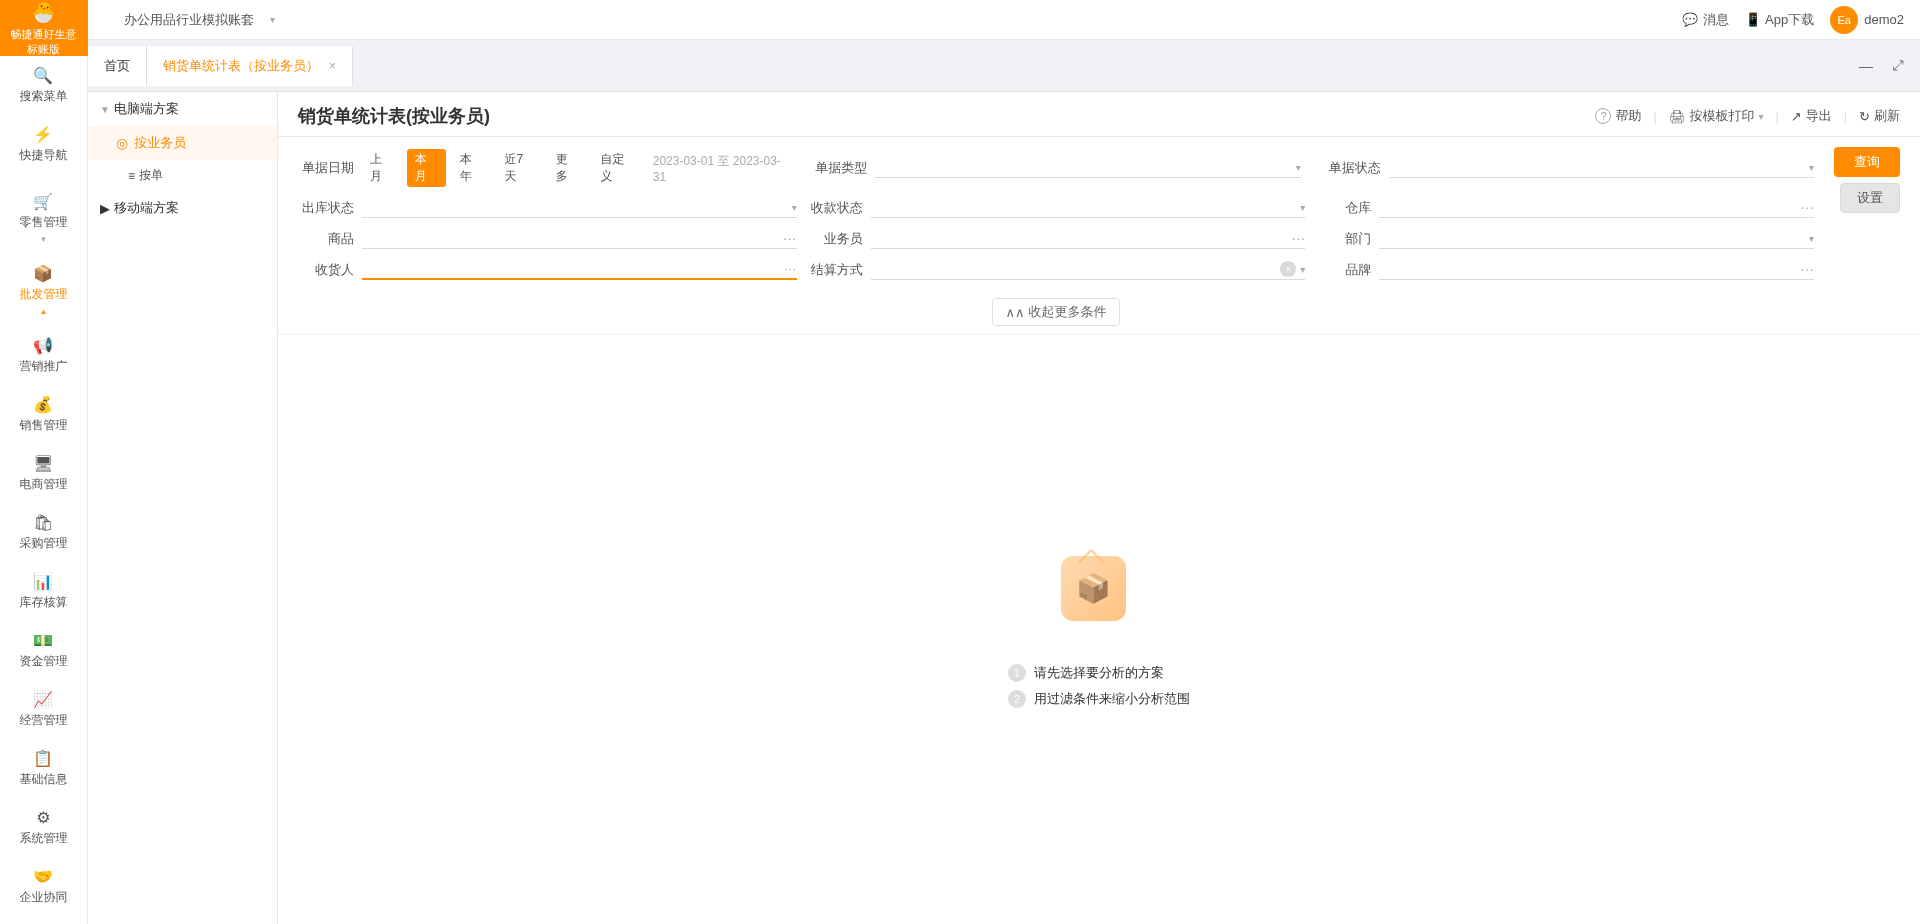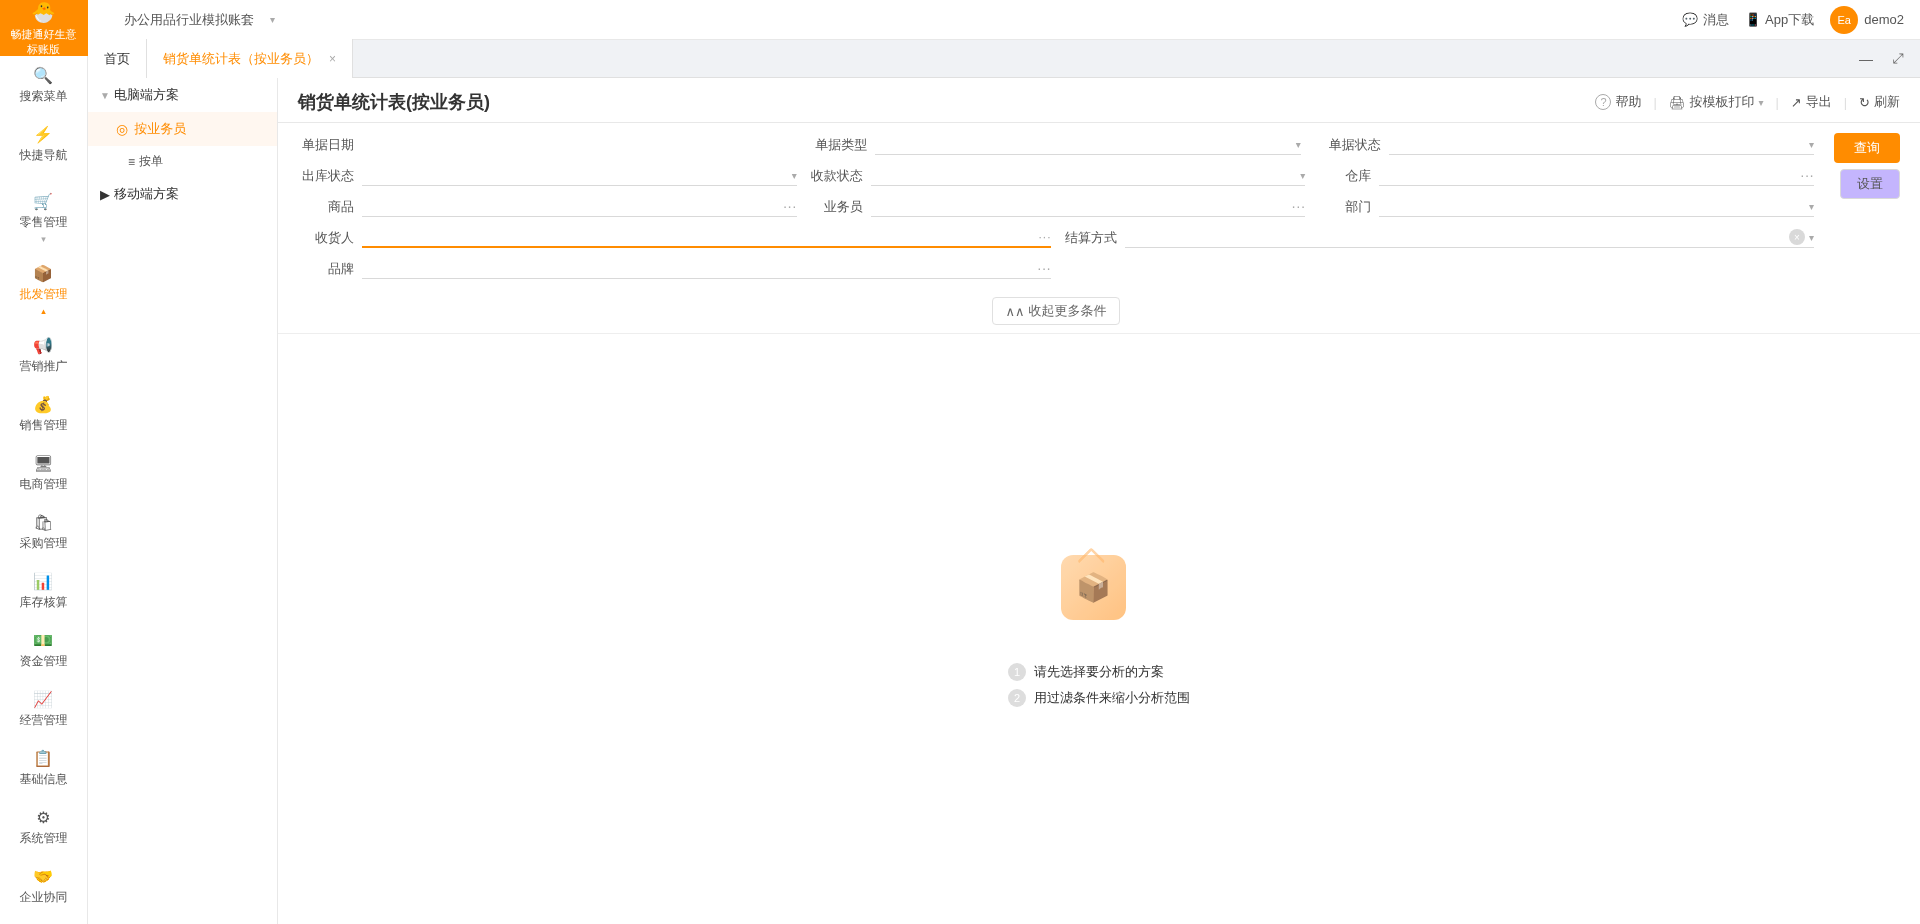--- a/index.html
+++ b/index.html
@@ -20,21 +20,21 @@
     
     .top-header { height: 40px; background: #fff; display: flex; align-items: center; justify-content: space-between; padding: 0 16px; border-bottom: 1px solid #e8e8e8; flex-shrink: 0; }
     .top-header-left { display: flex; align-items: center; gap: 16px; font-size: 13px; color: #555; margin-left: 20px; }
     .top-header-left .dropdown-arrow { color: #aaa; font-size: 10px; }
     .top-header-right { display: flex; align-items: center; gap: 16px; font-size: 13px; color: #555; }
     .top-header-right .user-info { display: flex; align-items: center; gap: 6px; }
     .user-avatar { width: 28px; height: 28px; border-radius: 50%; background: #ff8c00; color: #fff; display: flex; align-items: center; justify-content: center; font-size: 11px; }
     .header-btn { display: flex; align-items: center; gap: 4px; cursor: pointer; }
 
     
-    .tab-bar { height: 38px; background: #f0f2f5; display: flex; align-items: center; padding: 0; flex-shrink: 0; border-bottom: 1px solid #e0e0e0; }
+    .tab-bar { height: 52px; background: #f0f2f5; display: flex; align-items: center; padding: 0; flex-shrink: 0; border-bottom: 1px solid #e0e0e0; }
     .tab-item { height: 40px; display: flex; align-items: center; padding: 0 16px; font-size: 13px; cursor: pointer; gap: 6px; border-right: 1px solid #e0e0e0; }
     .tab-item.home { background: #fff; color: #333; font-weight: 500; }
     .tab-item.active { background: #fff; color: #ff8c00; }
     .tab-item .tab-close { color: #aaa; font-size: 12px; cursor: pointer; margin-left: 4px; }
     .tab-bar-actions { margin-left: auto; display: flex; align-items: center; padding-right: 8px; gap: 4px; }
     .tab-bar-action { width: 28px; height: 28px; display: flex; align-items: center; justify-content: center; cursor: pointer; color: #666; font-size: 14px; }
 
     
     .content-wrapper { display: flex; flex: 1; overflow: hidden; }
 
@@ -67,21 +67,21 @@
     .date-btn.active { background: #ff8c00; color: #fff; border-radius: 3px; }
     .date-range { font-size: 12px; color: #aaa; margin-left: 4px; }
     .select-control { display: flex; align-items: center; border-bottom: 1px solid #d9d9d9; padding: 2px 0; position: relative; cursor: pointer; }
     .select-control input { border: none; outline: none; font-size: 13px; color: #333; background: transparent; flex: 1; min-width: 0; cursor: pointer; }
     .select-control .arrow { color: #aaa; font-size: 10px; margin-left: 4px; flex-shrink: 0; }
     .select-control .dots { color: #aaa; font-size: 14px; margin-left: 4px; cursor: pointer; flex-shrink: 0; }
     .select-control .clear-btn { width: 16px; height: 16px; background: #d9d9d9; border-radius: 50%; color: #fff; font-size: 10px; display: flex; align-items: center; justify-content: center; cursor: pointer; flex-shrink: 0; }
     .collapse-more { display: flex; align-items: center; justify-content: center; padding: 8px 0; }
     .collapse-btn { display: flex; align-items: center; gap: 4px; font-size: 13px; color: #666; cursor: pointer; padding: 4px 12px; border: 1px solid #e0e0e0; border-radius: 4px; background: #fff; }
     .btn-query { background: #ff8c00; color: #fff; border: none; padding: 6px 20px; border-radius: 4px; font-size: 13px; cursor: pointer; }
-    .btn-settings { background: #c4b5fd; color: #555; border: 1px solid #d9d9d9; padding: 5px 16px; border-radius: 4px; font-size: 13px; cursor: pointer; }
+    .btn-settings { background: #e5e5e5; color: #555; border: 1px solid #d9d9d9; padding: 5px 16px; border-radius: 4px; font-size: 13px; cursor: pointer; }
 
     
     .empty-state { flex: 1; display: flex; flex-direction: column; align-items: center; justify-content: center; background: #fff; }
     .empty-icon { width: 100px; height: 100px; margin-bottom: 20px; position: relative; }
     .empty-text-item { display: flex; align-items: center; gap: 8px; margin-bottom: 8px; }
     .step-num { width: 18px; height: 18px; background: #ddd; color: #fff; border-radius: 50%; font-size: 11px; display: flex; align-items: center; justify-content: center; flex-shrink: 0; }
     .inline-actions { display: flex; flex-direction: column; gap: 6px; padding: 10px 20px 10px 0; align-items: flex-end; justify-content: flex-start; flex-shrink: 0; min-width: 80px; }
 
     .underline-input { border: none; border-bottom: 2px solid #ff8c00; outline: none; padding: 2px 4px; font-size: 13px; width: 100%; background: transparent; color: #333; }
 
@@ -270,20 +270,29 @@
         </div>
       </div>
 
       <div class="filter-main-row">
         <div class="filter-fields">
 
           <div style="display:grid;grid-template-columns:1fr 1fr 1fr;gap:24px;padding:12px 20px 10px;">
 
             <div style="display:flex;align-items:center;grid-column:1/2;">
               <span class="filter-label" style="min-width:56px;">单据日期</span>
+              <div class="date-control">
+                <span class="date-btn">上月</span>
+                <span class="date-btn active">本月</span>
+                <span class="date-btn">本年</span>
+                <span class="date-btn">近7天</span>
+                <span class="date-btn">更多</span>
+                <span class="date-btn">自定义</span>
+                <span class="date-range">2023-03-01 至 2023-03-31</span>
+              </div>
             </div>
 
             <div style="display:flex;align-items:center;">
               <span class="filter-label" style="min-width:56px;">单据类型</span>
               <div class="select-control" style="flex:1;">
                 <input type="text" readonly="" style="">
                 <span class="arrow">▾</span>
               </div>
             </div>
 
@@ -343,21 +352,21 @@
 
             <div style="display:flex;align-items:center;">
               <span class="filter-label" style="min-width:56px;">部门</span>
               <div class="select-control" style="flex:1;">
                 <input type="text" readonly="" style="">
                 <span class="arrow">▾</span>
               </div>
             </div>
           </div>
 
-          <div style="display:grid;grid-template-columns:1fr 1fr;gap:10px;padding:0 20px 10px;">
+          <div style="display:grid;grid-template-columns:1fr 1fr 1fr;gap:10px;padding:0 20px 10px;">
 
             <div style="display:flex;align-items:center;">
               <span class="filter-label" style="min-width:56px;">收货人</span>
               <div style="flex:1;border-bottom:2px solid #ff8c00;display:flex;align-items:center;gap:4px;">
                 <input type="text" class="underline-input" style="border-bottom: none;">
                 <span style="color:#aaa;cursor:pointer;">···</span>
               </div>
             </div>
 
             <div style="display:flex;align-items:center;justify-content:center;">

